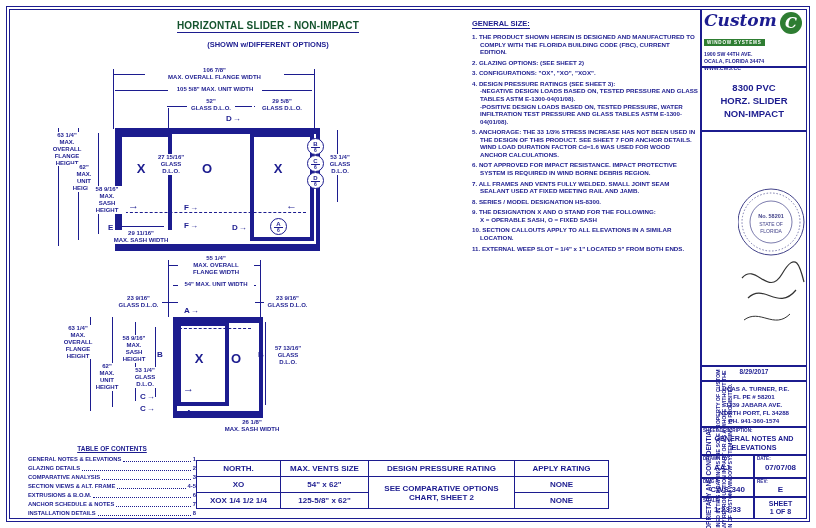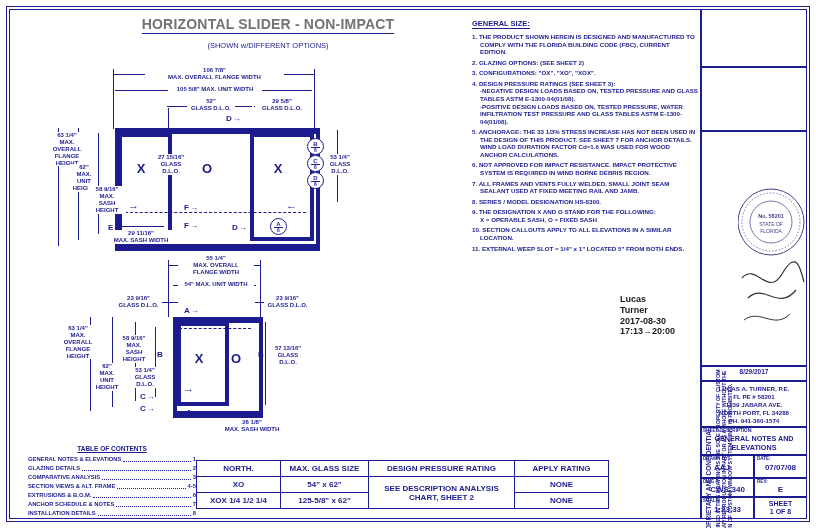--- a/index.html
+++ b/index.html
@@ -16,22 +16,22 @@
   .co i{font-style:normal;margin-left:1px;}
   .oparrow{position:absolute;font-weight:bold;font-size:11px;line-height:1;color:#1c1c8f;}
   .bubble{position:absolute;width:15px;height:15px;border:1px solid #1c1c8f;border-radius:50%;
           background:#fff;display:flex;flex-direction:column;align-items:center;justify-content:center;}
   .bubble .bl{font-size:6px;line-height:6px;font-weight:bold;color:#1c1c8f;border-bottom:1px solid #1c1c8f;width:9px;text-align:center;}
   .bubble .bn{font-size:5px;line-height:5px;font-weight:bold;color:#1c1c8f;}
   .frame{position:absolute;border:4px solid #1c1c8f;border-top-width:6px;border-bottom-width:7px;background:#fff;}
   .sash{position:absolute;border:4px solid #1c1c8f;background:#fff;}
   .lite{position:absolute;font-weight:bold;font-size:13px;color:#1c1c8f;text-align:center;}
   .title{position:absolute;left:122px;top:15px;width:292px;text-align:center;}
-  .title .t1{display:inline-block;font-weight:bold;font-size:14px;color:#737373;border-bottom:1.5px solid #1c1c8f;padding-bottom:1px;letter-spacing:.2px;}
-  .title .t2{font-weight:normal;font-size:7.5px;color:#1c1c8f;margin-top:1px;}
+  .title .t1{display:inline-block;font-weight:bold;font-size:10px;color:#14532d;border-bottom:1.5px solid #1c1c8f;padding-bottom:1px;letter-spacing:.2px;}
+  .title .t2{font-weight:bold;font-size:7.5px;color:#1c1c8f;margin-top:1px;}
   .notes{position:absolute;left:472px;top:12px;width:226px;}
   .notes .nh{display:inline-block;font-weight:bold;font-size:7.5px;color:#1c1c8f;border-bottom:1px solid #1c1c8f;margin-bottom:4px;}
   .note{font-weight:bold;font-size:6.2px;line-height:1.22;color:#1c1c8f;margin-bottom:3px;
         padding-left:8px;text-indent:-8px;white-space:pre-line;}
   .signote{position:absolute;left:620px;top:294px;font-weight:bold;font-size:9px;line-height:1.2;color:#1a1a1a;}
   .toc{position:absolute;left:28px;top:445px;width:168px;}
   .toc .tt{display:block;text-align:center;font-weight:bold;font-size:6.5px;color:#1c1c8f;text-decoration:underline;margin-bottom:3px;}
   .tocrow{display:flex;align-items:flex-end;font-weight:bold;font-size:5.8px;line-height:1.55;color:#1c1c8f;}
   .tocrow .lead{flex:1;border-bottom:1px dotted #1c1c8f;margin:0 2px 2px 2px;}
   table.cfg{position:absolute;left:196px;top:460px;border-collapse:collapse;table-layout:fixed;}
@@ -215,26 +215,20 @@
     <div class="note">5. ANCHORAGE: THE 33 1/3% STRESS INCREASE HAS NOT BEEN USED IN THE DESIGN OF THIS PRODUCT. SEE SHEET 7 FOR ANCHOR DETAILS. WIND LOAD DURATION FACTOR Cd=1.6 WAS USED FOR WOOD ANCHOR CALCULATIONS.</div>
     <div class="note">6. NOT APPROVED FOR IMPACT RESISTANCE. IMPACT PROTECTIVE SYSTEM IS REQUIRED IN WIND BORNE DEBRIS REGION.</div>
     <div class="note">7. ALL FRAMES AND VENTS FULLY WELDED. SMALL JOINT SEAM SEALANT USED AT FIXED MEETING RAIL AND JAMB.</div>
     <div class="note">8. SERIES / MODEL DESIGNATION HS-8300.</div>
     <div class="note">9. THE DESIGNATION X AND O STAND FOR THE FOLLOWING:
 X = OPERABLE SASH, O = FIXED SASH</div>
     <div class="note">10. SECTION CALLOUTS APPLY TO ALL ELEVATIONS IN A SIMILAR LOCATION.</div>
     <div class="note">11. EXTERNAL WEEP SLOT = 1/4" x 1" LOCATED 5" FROM BOTH ENDS.</div>
   </div>
 
-  <div class="signote">
-    <div>Lucas</div>
-    <div>Turner</div>
-    <div>2017-08-30</div>
-    <div>17:13→20:00</div>
-  </div>
 
   <div class="toc">
     <span class="tt">TABLE OF CONTENTS</span>
     <div class="tocrow">
         <span>GENERAL NOTES &amp; ELEVATIONS</span>
         <span class="lead"></span>
         <span>1</span>
       </div>
     <div class="tocrow">
         <span>GLAZING DETAILS</span>
@@ -271,29 +265,29 @@
   <table class="cfg">
     <colgroup>
         <col style="width:84px;">
         <col style="width:88px;">
         <col style="width:146px;">
         <col style="width:94px;">
       </colgroup>
     <tbody>
         <tr>
       <th>NORTH.</th>
-      <th>MAX. GLASS SIZE</th>
+      <th>MAX. VENTS SIZE</th>
       <th>DESIGN PRESSURE RATING</th>
       <th>APPLY RATING</th>
     </tr>
     <tr>
       <td>XO</td>
       <td>54" x 62"</td>
       <td rowspan="2">
-        <div>SEE DESCRIPTION ANALYSIS</div>
+        <div>SEE COMPARATIVE OPTIONS</div>
         <div>CHART, SHEET 2</div>
       </td>
       <td>NONE</td>
     </tr>
     <tr>
       <td>XOX 1/4 1/2 1/4</td>
       <td>125-5/8" x 62"</td>
       <td>NONE</td>
     </tr>
   </tbody>
@@ -303,21 +297,36 @@
   <div class="rc-line" style="left:701px;top:66px;width:106px;height:1.5px;"></div>
   <div class="rc-line" style="left:701px;top:130px;width:106px;height:1.5px;"></div>
   <div class="rc-line" style="left:701px;top:365px;width:106px;height:1.5px;"></div>
   <div class="rc-line" style="left:701px;top:380px;width:106px;height:1.5px;"></div>
   <div class="rc-line" style="left:701px;top:426px;width:106px;height:1.5px;"></div>
   <div class="rc-line" style="left:701px;top:454px;width:106px;height:1.5px;"></div>
   <div class="rc-line" style="left:701px;top:477px;width:106px;height:1.5px;"></div>
   <div class="rc-line" style="left:701px;top:496px;width:106px;height:1.5px;"></div>
   <div class="rc-line" style="left:753px;top:454px;width:1.5px;height:65px;"></div>
 
-
+  <div class="brand">
+    <span class="script">Custom</span>
+    <span class="mark">C</span><br>
+    <span class="bar">WINDOW SYSTEMS</span>
+    <div class="addr">
+      <div>1900 SW 44TH AVE.</div>
+      <div>OCALA, FLORIDA 34474</div>
+      <div>WWW.CWS.CC</div>
+    </div>
+  </div>
+
+  <div class="product">
+    <div>8300 PVC</div>
+    <div>HORZ. SLIDER</div>
+    <div>NON-IMPACT</div>
+  </div>
 
   <div class="abs" style="left:703px;top:132px;width:12px;height:234px;overflow:visible;">
     <div class="rot" style="left:0;top:234px;height:12px;font-size:6.5px;line-height:12px;">PROPRIETARY AND CONFIDENTIAL</div>
   </div>
   <div class="abs" style="left:716px;top:132px;width:24px;height:234px;overflow:visible;">
     <div class="rot" style="left:0;top:234px;height:24px;font-size:5.3px;line-height:1.12;">THE INFORMATION CONTAINED IN THIS DRAWING IS THE SOLE PROPERTY OF CUSTOM WINDOW SYSTEMS, INC. ANY REPRODUCTION IN PART OR AS A WHOLE WITHOUT THE WRITTEN PERMISSION OF CUSTOM WINDOW SYSTEMS, INC. IS PROHIBITED.</div>
   </div>
 
   <div class="abs" style="left:738px;top:170px;width:72px;height:190px;">
     <svg width="72" height="190">

